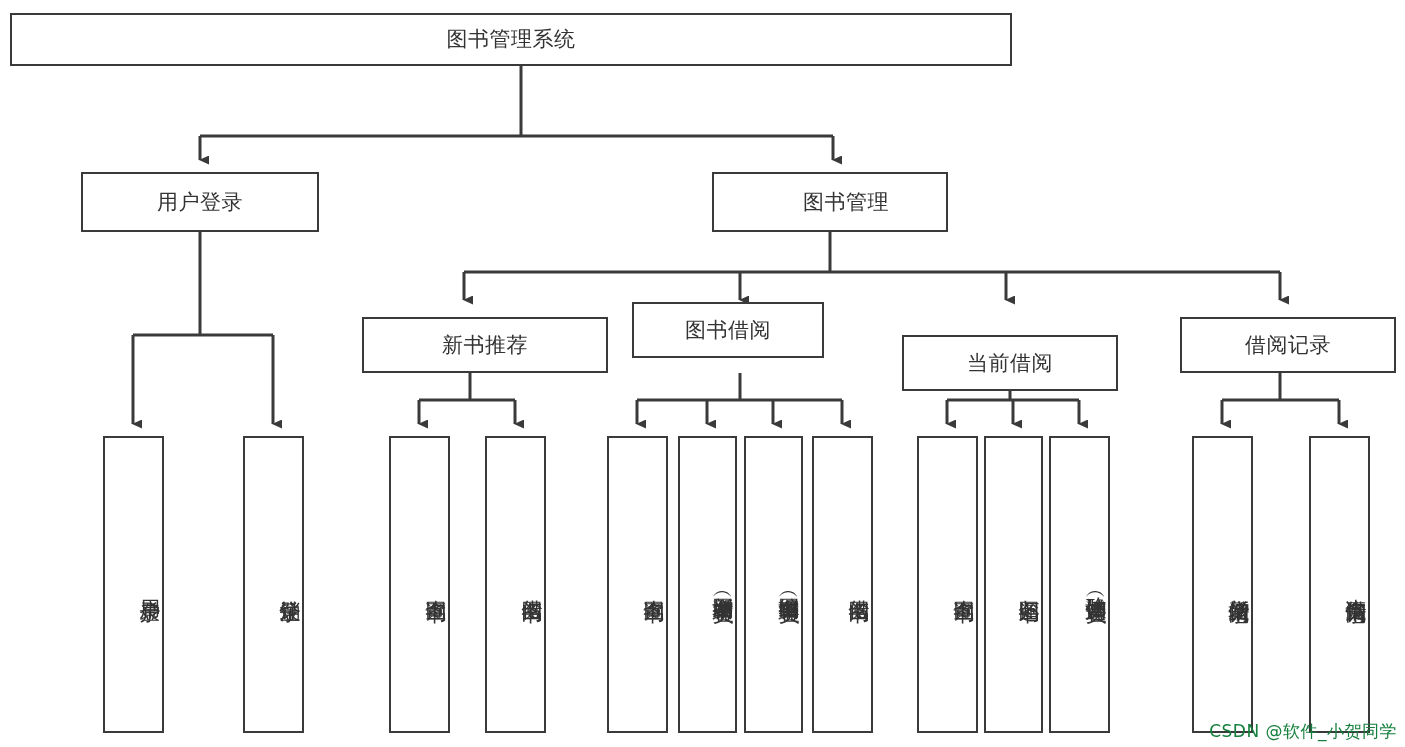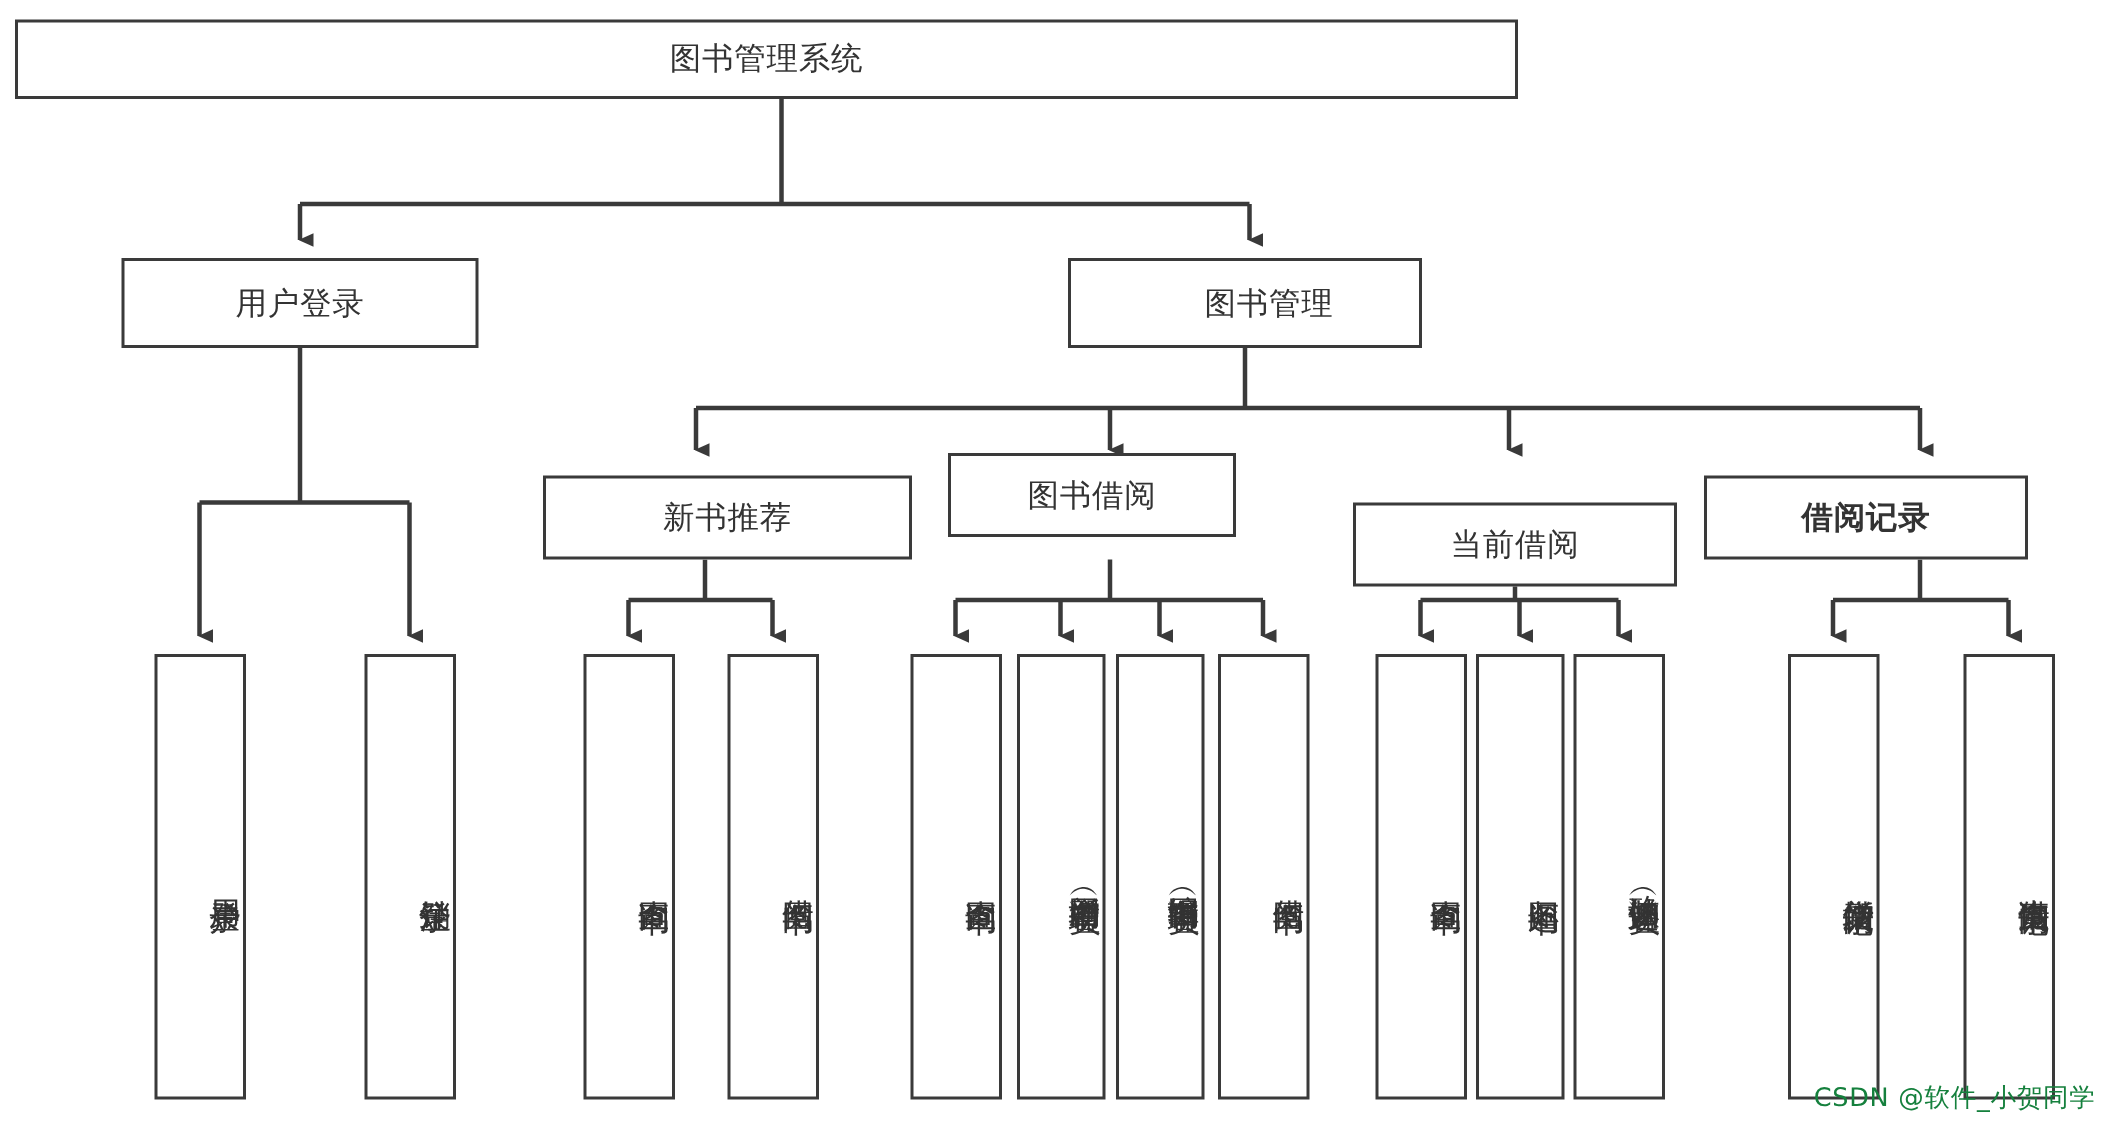--- a/index.html
+++ b/index.html
@@ -138,21 +138,21 @@
 
   <div class="node horiz" style="left:362px; top:317px; width:246px; height:56px;">
     <span class="nlabel">新书推荐</span>
   </div>
   <div class="node horiz" style="left:632px; top:302px; width:192px; height:56px;">
     <span class="nlabel">图书借阅</span>
   </div>
   <div class="node horiz" style="left:902px; top:335px; width:216px; height:56px;">
     <span class="nlabel">当前借阅</span>
   </div>
-  <div class="node horiz" style="left:1136px; top:317px; width:216px; height:56px;font-weight:bold;">
+  <div class="node horiz" style="left:1180px; top:317px; width:216px; height:56px;">
     <span class="nlabel">借阅记录</span>
   </div>
 
   <div class="node vert" style="left:103px; top:436px; width:61px; height:297px;">
     <span class="nlabel">用户登录</span>
   </div>
   <div class="node vert" style="left:243px; top:436px; width:61px; height:297px;">
     <span class="nlabel">注销登录</span>
   </div>
 

